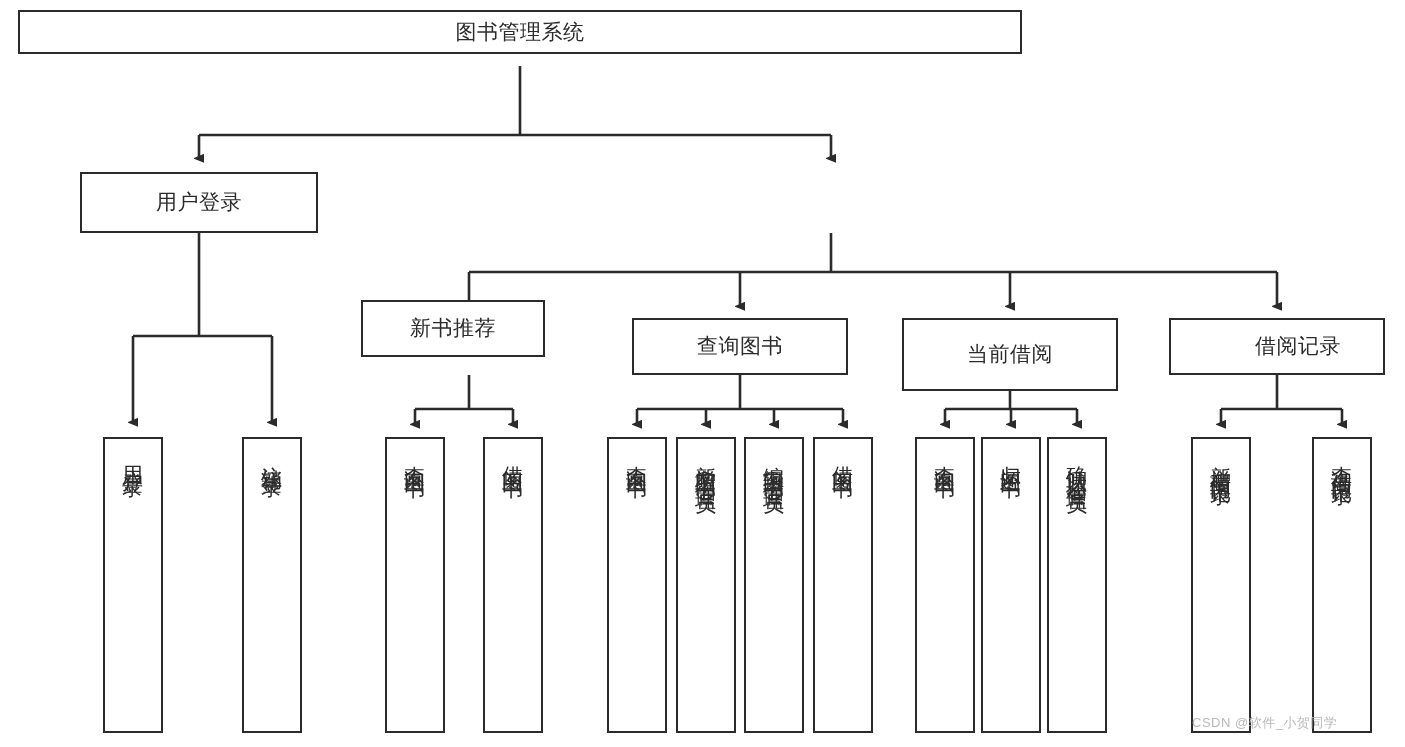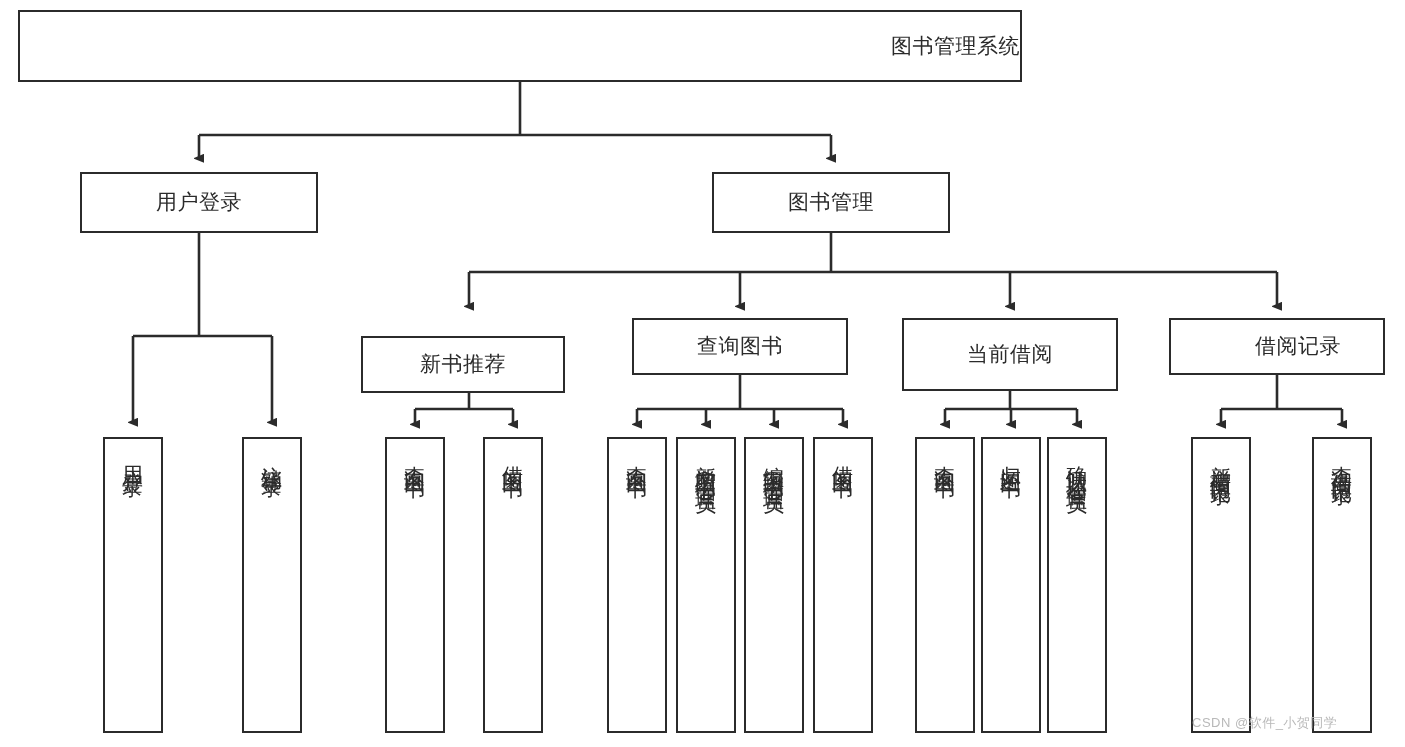--- a/index.html
+++ b/index.html
@@ -112,33 +112,30 @@
       <path d="M1011,409 L1011,424" marker-end="url(#arrow)"></path>
       <path d="M1077,409 L1077,424" marker-end="url(#arrow)"></path>
 
       <path d="M1277,375 L1277,409"></path>
       <path d="M1221,409 L1342,409"></path>
       <path d="M1221,409 L1221,424" marker-end="url(#arrow)"></path>
       <path d="M1342,409 L1342,424" marker-end="url(#arrow)"></path>
     </g>
   </svg>
 
-  <div class="node" style="left:18px; top:10px; width:1004px; height:72px;justify-content:flex-end;">
+  <div class="node" style="left:18px; top:10px; width:1004px; height:44px;">
     <span class="label">图书管理系统</span>
   </div>
 
   <div class="node" style="left:80px; top:172px; width:238px; height:61px;">
     <span class="label">用户登录</span>
   </div>
 
-  <div class="node" style="left:712px; top:172px; width:238px; height:61px;">
-    <span class="label">图书管理</span>
-  </div>
-
-  <div class="node" style="left:361px; top:336px; width:204px; height:57px;">
+
+  <div class="node" style="left:361px; top:300px; width:184px; height:57px;">
     <span class="label">新书推荐</span>
   </div>
 
   <div class="node" style="left:632px; top:318px; width:216px; height:57px;">
     <span class="label">查询图书</span>
   </div>
 
   <div class="node" style="left:902px; top:318px; width:216px; height:73px;">
     <span class="label">当前借阅</span>
   </div>

